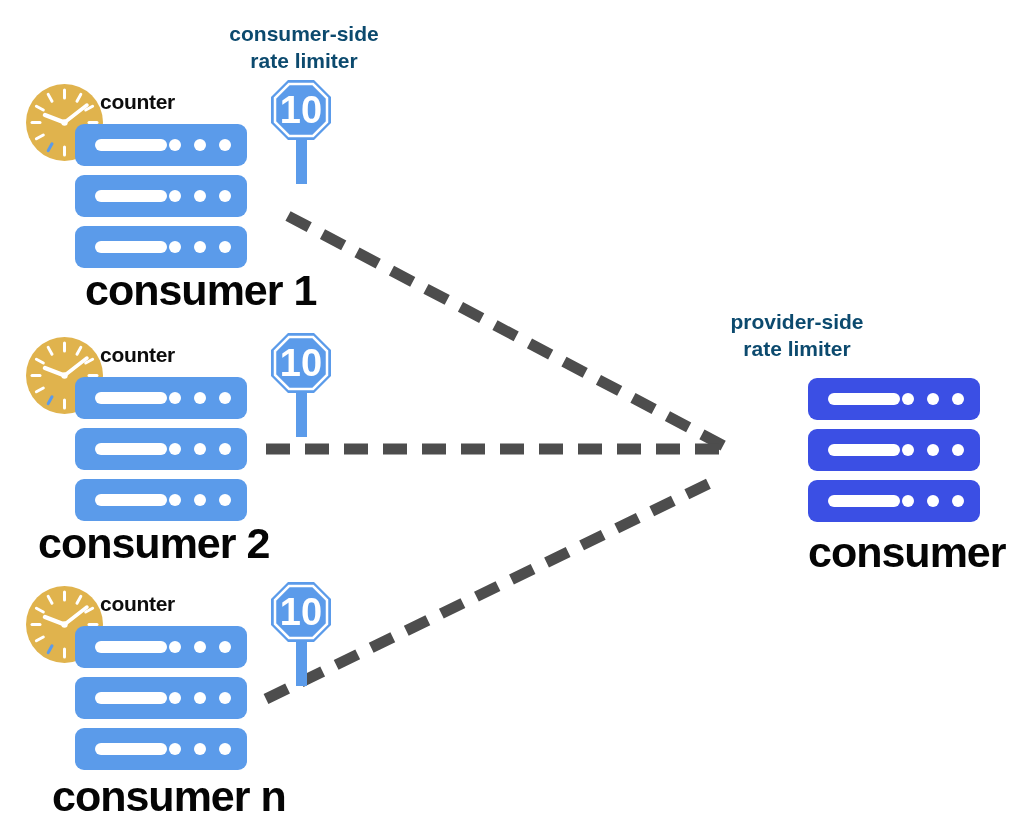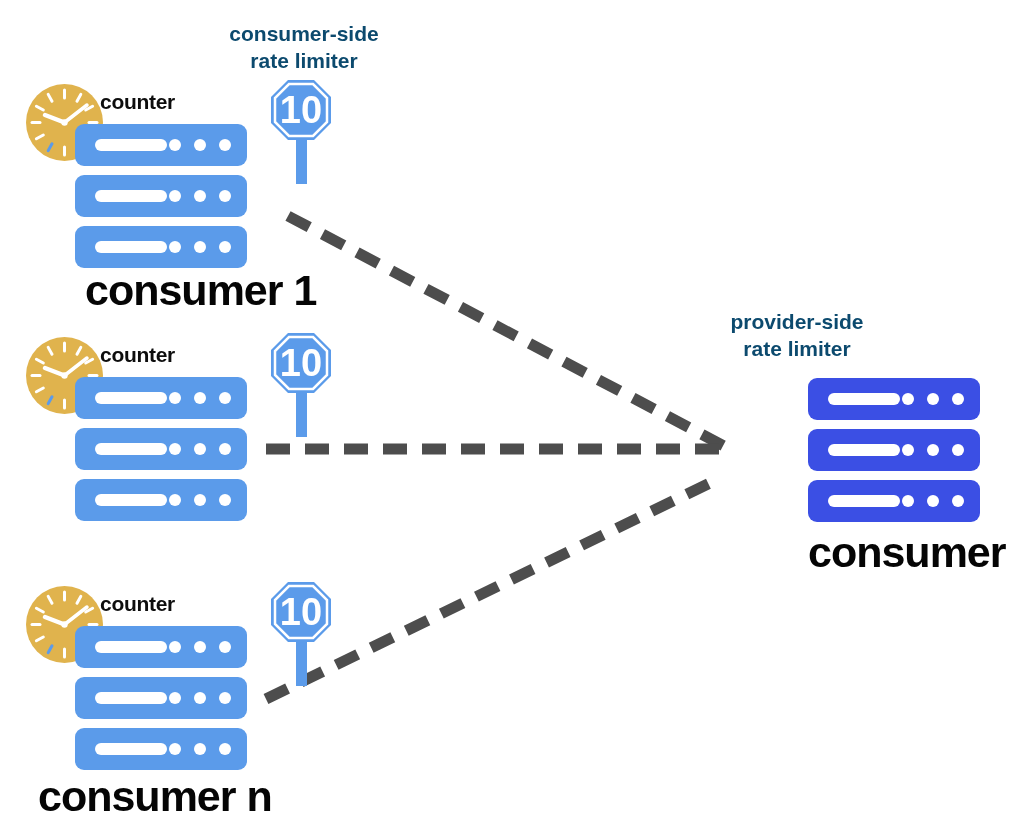--- a/index.html
+++ b/index.html
@@ -273,20 +273,21 @@
 
     <div class="sign" style="left:269px; top:78px;">
       <svg viewBox="0 0 64 110" width="64" height="110" aria-hidden="true">
         <rect x="27" y="58" width="11" height="48" fill="#5b9bea"></rect>
         <polygon points="19,2 45,2 62,19 62,45 45,62 19,62 2,45 2,19" fill="#5b9bea"></polygon>
         <polygon points="20,6 44,6 58,20 58,44 44,58 20,58 6,44 6,20" fill="none" stroke="#ffffff" stroke-width="2.5"></polygon>
         <text class="sign-value" x="32" y="45" font-size="38" text-anchor="middle">10</text>
       </svg>
     </div>
 
+    <div class="node-title" style="left:38px; top:266px;">consumer 2</div>
   </div>
 
   <div class="node" style="left:0px; top:502px; width:400px; height:330px;">
 
     <div class="clock" style="left:26px; top:84px;">
       <svg viewBox="0 0 77 77" width="77" height="77" aria-hidden="true">
         <circle cx="38.5" cy="38.5" r="38.5" fill="#e0b34d"></circle>
         <g stroke="#ffffff" stroke-width="3" stroke-linecap="round">
           <line x1="38.5" y1="6" x2="38.5" y2="14"></line>
           <line x1="71" y1="38.5" x2="63" y2="38.5"></line>
@@ -340,21 +341,21 @@
 
     <div class="sign" style="left:269px; top:78px;">
       <svg viewBox="0 0 64 110" width="64" height="110" aria-hidden="true">
         <rect x="27" y="58" width="11" height="48" fill="#5b9bea"></rect>
         <polygon points="19,2 45,2 62,19 62,45 45,62 19,62 2,45 2,19" fill="#5b9bea"></polygon>
         <polygon points="20,6 44,6 58,20 58,44 44,58 20,58 6,44 6,20" fill="none" stroke="#ffffff" stroke-width="2.5"></polygon>
         <text class="sign-value" x="32" y="45" font-size="38" text-anchor="middle">10</text>
       </svg>
     </div>
 
-    <div class="node-title" style="left:38px; top:270px;text-align:right;">consumer n</div>
+    <div class="node-title" style="left:52px; top:270px;text-align:right;">consumer n</div>
   </div>
 
   <div class="node" style="left:700px; top:360px; width:324px; height:220px;">
 
 
     <div class="server provider" style="left:108px; top:18px;">
       <div class="rack r1">
         <span class="bar"></span>
         <span class="dots">
             <i></i>

